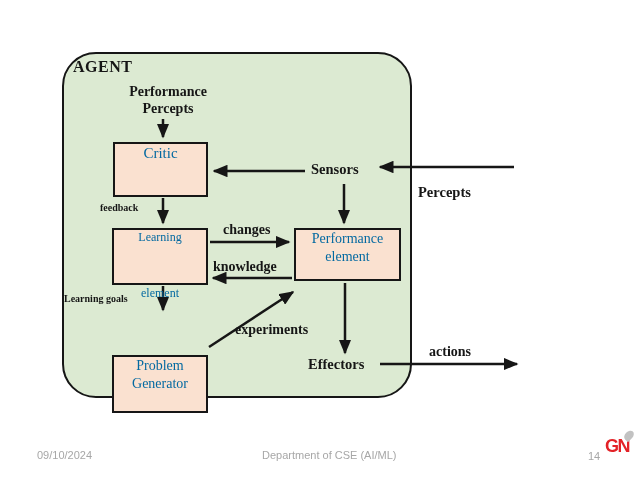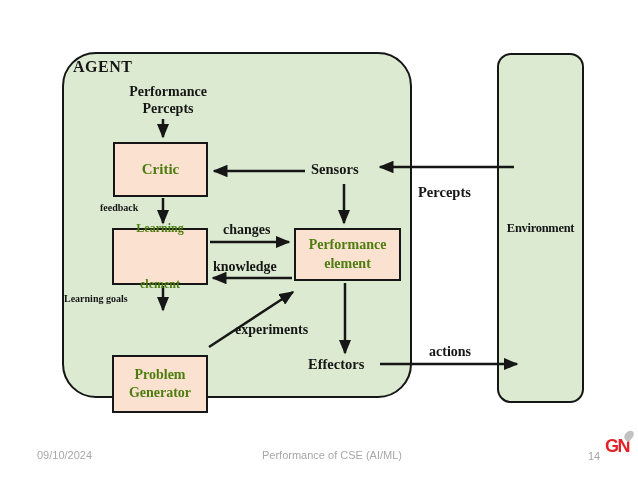--- a/index.html
+++ b/index.html
@@ -56,24 +56,23 @@
     pointer-events: none;
   }
   
   .node {
     position: absolute;
     background: #fae1d0;
     border: 2.5px solid #161616;
     display: flex;
     flex-direction: column;
     align-items: center;
-    justify-content: center;
     text-align: center;
-    font-weight: bold;
-    color: #4d7c0f;
+    font-weight: normal;
+    color: #0369a1;
     line-height: 1.3;
   }
   .node-critic   { left: 113px; top: 142px; width: 95px;  height: 55px; font-size: 15px; }
   .node-learning { left: 112px; top: 228px; width: 96px;  height: 57px; font-size: 12px; gap: 40px; }
   .node-perf     { left: 294px; top: 228px; width: 107px; height: 53px; font-size: 14px; }
   .node-problem  { left: 112px; top: 315px; width: 96px;  height: 58px; font-size: 14px; margin-top: 40px; }
   
   .lbl {
     position: absolute;
     font-weight: bold;
@@ -123,23 +122,20 @@
 </style>
 </head>
 <body>
 
 <div class="slide">
 
   <div class="agent-box">
     <div class="agent-label">AGENT</div>
   </div>
 
-  <div class="env-box">
-    <div class="env-label">Environment</div>
-  </div>
 
   <svg class="arrows" viewBox="0 0 638 478" xmlns="http://www.w3.org/2000/svg">
     <defs>
       <marker id="ah" markerUnits="strokeWidth" markerWidth="6" markerHeight="5" refX="5.4" refY="2.5" orient="auto">
         <path d="M0,0 L6,2.5 L0,5 Z" fill="#161616"></path>
       </marker>
     </defs>
     <g stroke="#161616" stroke-width="2.5">
       <line x1="163" y1="119" x2="163" y2="137" marker-end="url(#ah)"></line>
       <line x1="305" y1="171" x2="214" y2="171" marker-end="url(#ah)"></line>
@@ -179,20 +175,20 @@
   <div class="lbl lbl-percepts">Percepts</div>
   <div class="lbl lbl-feedback">feedback</div>
   <div class="lbl lbl-changes">changes</div>
   <div class="lbl lbl-knowledge">knowledge</div>
   <div class="lbl lbl-learning-goals">Learning goals</div>
   <div class="lbl lbl-experiments">experiments</div>
   <div class="lbl lbl-effectors">Effectors</div>
   <div class="lbl lbl-actions">actions</div>
 
   <div class="footer-text footer-date">09/10/2024</div>
-  <div class="footer-text footer-dept">Performance of CSE (AI/ML)</div>
+  <div class="footer-text footer-dept">Department of CSE (AI/ML)</div>
   <div class="footer-text footer-page">14</div>
   <div class="logo">
     <span>GN</span>
     <span class="flame"></span>
   </div>
 
 </div>
 
 </body></html>

